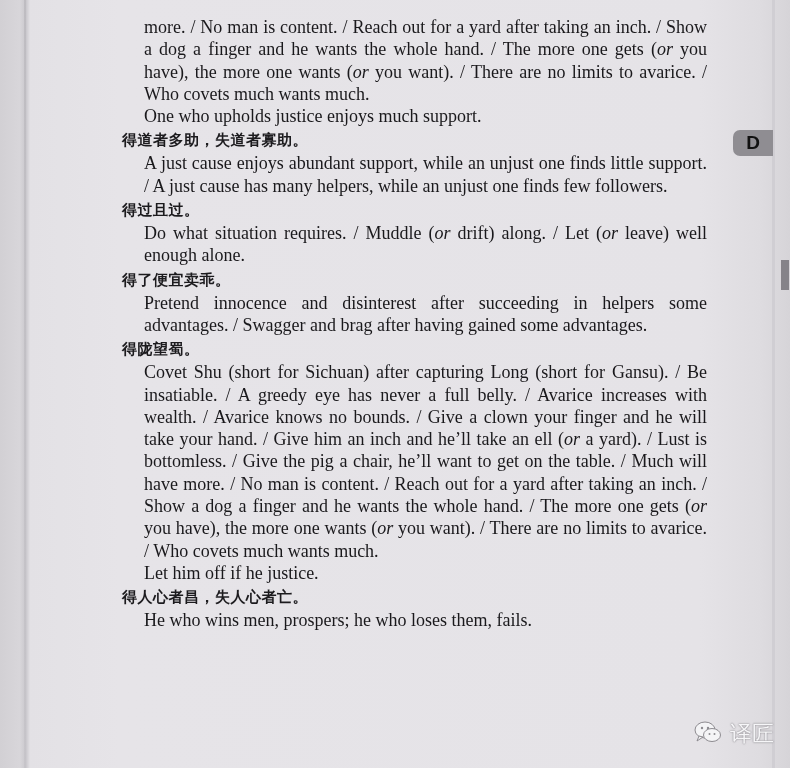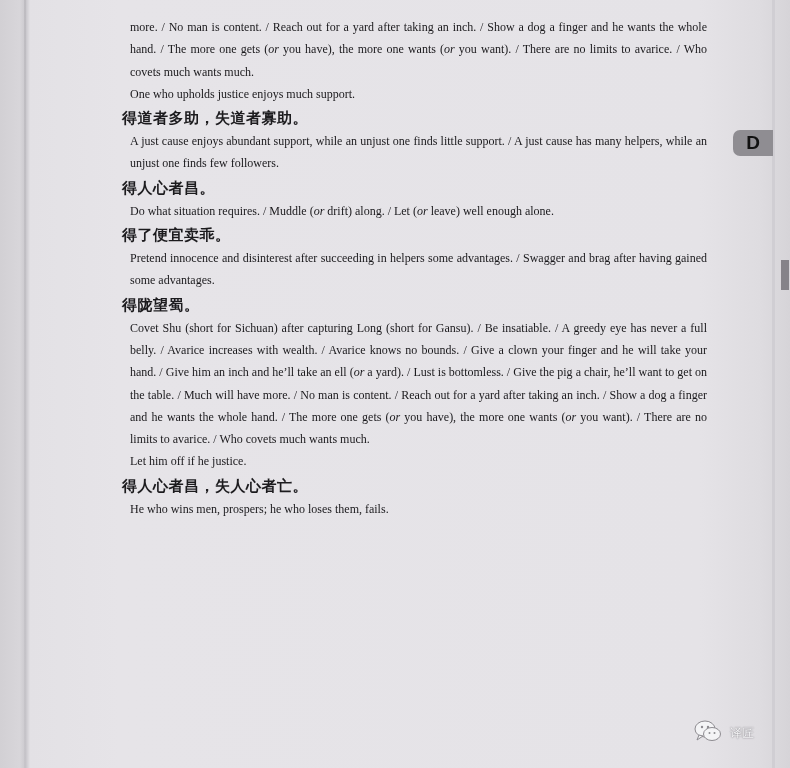--- a/index.html
+++ b/index.html
@@ -38,30 +38,30 @@
   .content {
     position: absolute; left: 122px; top: 16px; width: 585px;
     color: #1a191c;
   }
   .head {
     font-family: "DejaVu Sans", sans-serif;
     font-size: 15px; line-height: 22px; margin: 2px 0 1px 0;
     font-weight: bold; color: #1c1b1e; letter-spacing: .5px;
   }
   .def {
-    font-size: 12px; line-height: 22.3px; margin-left: 8px;
+    font-size: 18px; line-height: 22.3px; margin-left: 22px;
     text-align: justify; text-align-last: left;
   }
   .def i { font-style: italic; }
   .watermark {
     position: absolute; left: 694px; top: 719px;
     display: flex; align-items: center; gap: 8px;
   }
   .wm-text {
-    font-family: "DejaVu Sans", sans-serif; font-size: 12px; color: #f6f6f8;
+    font-family: "DejaVu Sans", sans-serif; font-size: 22px; color: #f6f6f8;
     text-shadow: 0 0 1px #8d8b90, 0 0 2px #8d8b90;
   }
 </style>
 </head>
 <body>
 
 <div class="page">
   <div class="gutter-line"></div>
   <div class="right-edge"></div>
   <div class="thumb-tab">
@@ -74,21 +74,21 @@
       <div class="def">more. / No man is content. / Reach out for a yard after taking an inch. / Show a dog a finger and he wants the whole hand. / The more one gets (<i>or</i> you have), the more one wants (<i>or</i> you want). / There are no limits to avarice. / Who covets much wants much.</div>
     </div>
     <div>
       <div class="def">One who upholds justice enjoys much support.</div>
     </div>
     <div>
       <div class="head">得道者多助，失道者寡助。</div>
       <div class="def">A just cause enjoys abundant support, while an unjust one finds little support. / A just cause has many helpers, while an unjust one finds few followers.</div>
     </div>
     <div>
-      <div class="head">得人心者昌。</div>
+      <div class="head">得过且过。</div>
       <div class="def">Do what situation requires. / Muddle (<i>or</i> drift) along. / Let (<i>or</i> leave) well enough alone.</div>
     </div>
     <div>
       <div class="head">得了便宜卖乖。</div>
       <div class="def">Pretend innocence and disinterest after succeeding in helpers some advantages. / Swagger and brag after having gained some advantages.</div>
     </div>
     <div>
       <div class="head">得陇望蜀。</div>
       <div class="def">Covet Shu (short for Sichuan) after capturing Long (short for Gansu). / Be insatiable. / A greedy eye has never a full belly. / Avarice increases with wealth. / Avarice knows no bounds. / Give a clown your finger and he will take your hand. / Give him an inch and he’ll take an ell (<i>or</i> a yard). / Lust is bottomless. / Give the pig a chair, he’ll want to get on the table. / Much will have more. / No man is content. / Reach out for a yard after taking an inch. / Show a dog a finger and he wants the whole hand. / The more one gets (<i>or</i> you have), the more one wants (<i>or</i> you want). / There are no limits to avarice. / Who covets much wants much.</div>
     </div>

